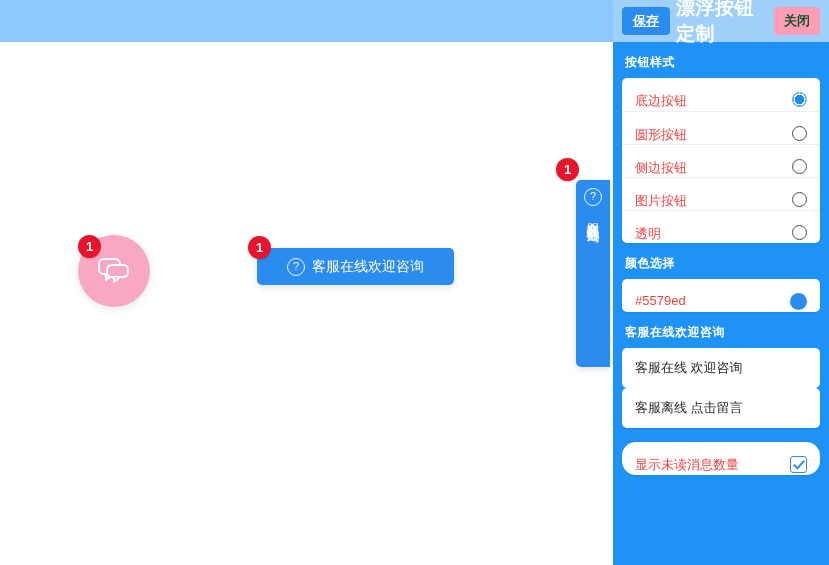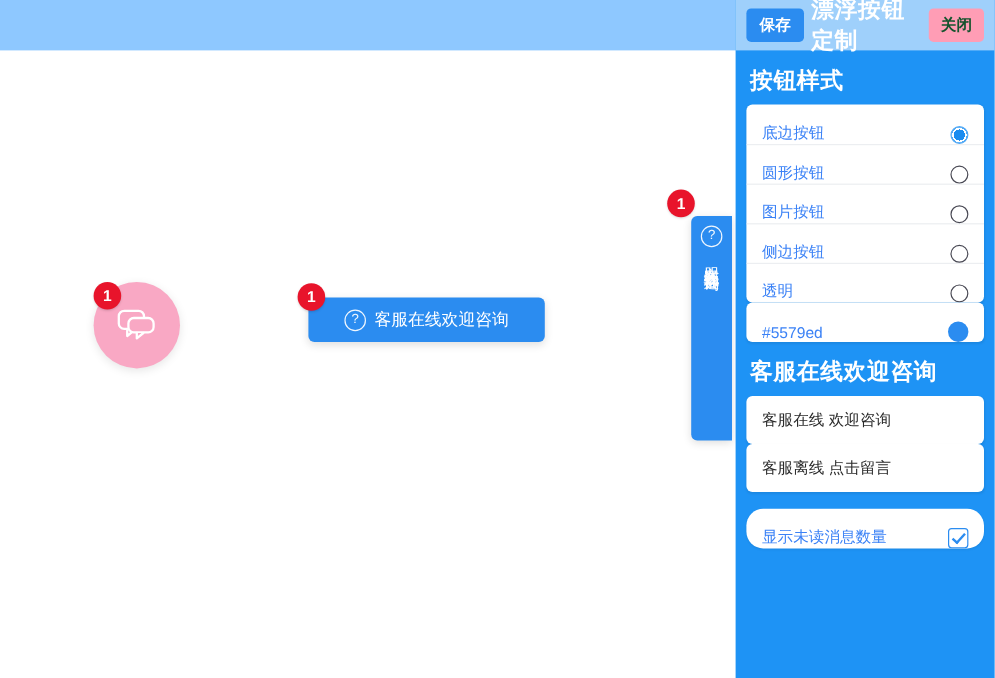--- a/index.html
+++ b/index.html
@@ -164,20 +164,21 @@
   #save-button {
     background: #2b8cf0;
     color: #ffffff;
     font-size: 13px;
     font-weight: bold;
     border: none;
     border-radius: 4px;
     padding: 5px 11px;
     cursor: pointer;
     font-family: inherit;
+    text-decoration: underline;
   }
   #panel-title {
     flex: 1;
     text-align: left;
     color: #ffffff;
     font-size: 19px;
     font-weight: bold;
     letter-spacing: 0.5px;
   }
   #close-button {
@@ -190,39 +191,39 @@
     padding: 5px 10px;
     cursor: pointer;
     font-family: inherit;
   }
 
   .panel-body {
     padding: 0 9px 10px 9px;
   }
   .section-title {
     color: #ffffff;
-    font-size: 19px;
+    font-size: 12px;
     font-weight: bold;
     padding: 12px 3px 7px 3px;
     letter-spacing: 0.5px;
   }
   .card {
     background: #ffffff;
     border-radius: 5px;
     overflow: hidden;
     box-shadow: 0 1px 2px rgba(0,0,0,0.08);
   }
   .opt-row {
     height: 33px;
     display: flex;
-    align-items: flex-end;
+    align-items: flex-start;
     justify-content: space-between;
-    padding: 0 13px;
-    font-size: 13px;
-    color: #3b82f6;
+    padding: 14px 13px;
+    font-size: 13px;
+    color: #ef4444;
     border-top: 1px solid #eceef1;
     cursor: pointer;
     box-sizing: border-box;
   }
   .opt-row:first-child { border-top: none; }
 
   .radio {
     width: 15px;
     height: 15px;
     border-radius: 50%;
@@ -342,33 +343,34 @@
     <div class="card">
       <div class="opt-row">
         <span>底边按钮</span>
         <span class="radio checked"></span>
       </div>
       <div class="opt-row">
         <span>圆形按钮</span>
         <span class="radio"></span>
       </div>
       <div class="opt-row">
+        <span>侧边按钮</span>
+        <span class="radio"></span>
+      </div>
+      <div class="opt-row">
         <span>图片按钮</span>
         <span class="radio"></span>
       </div>
       <div class="opt-row">
-        <span>侧边按钮</span>
-        <span class="radio"></span>
-      </div>
-      <div class="opt-row">
         <span>透明</span>
         <span class="radio"></span>
       </div>
     </div>
 
+    <div class="section-title">颜色选择</div>
     <div class="card">
       <div class="opt-row">
         <span>#5579ed</span>
         <span class="swatch-dot"></span>
       </div>
     </div>
 
     <div class="section-title">客服在线欢迎咨询</div>
     <div class="text-field">
       <input type="text" value="客服在线 欢迎咨询" style="">

